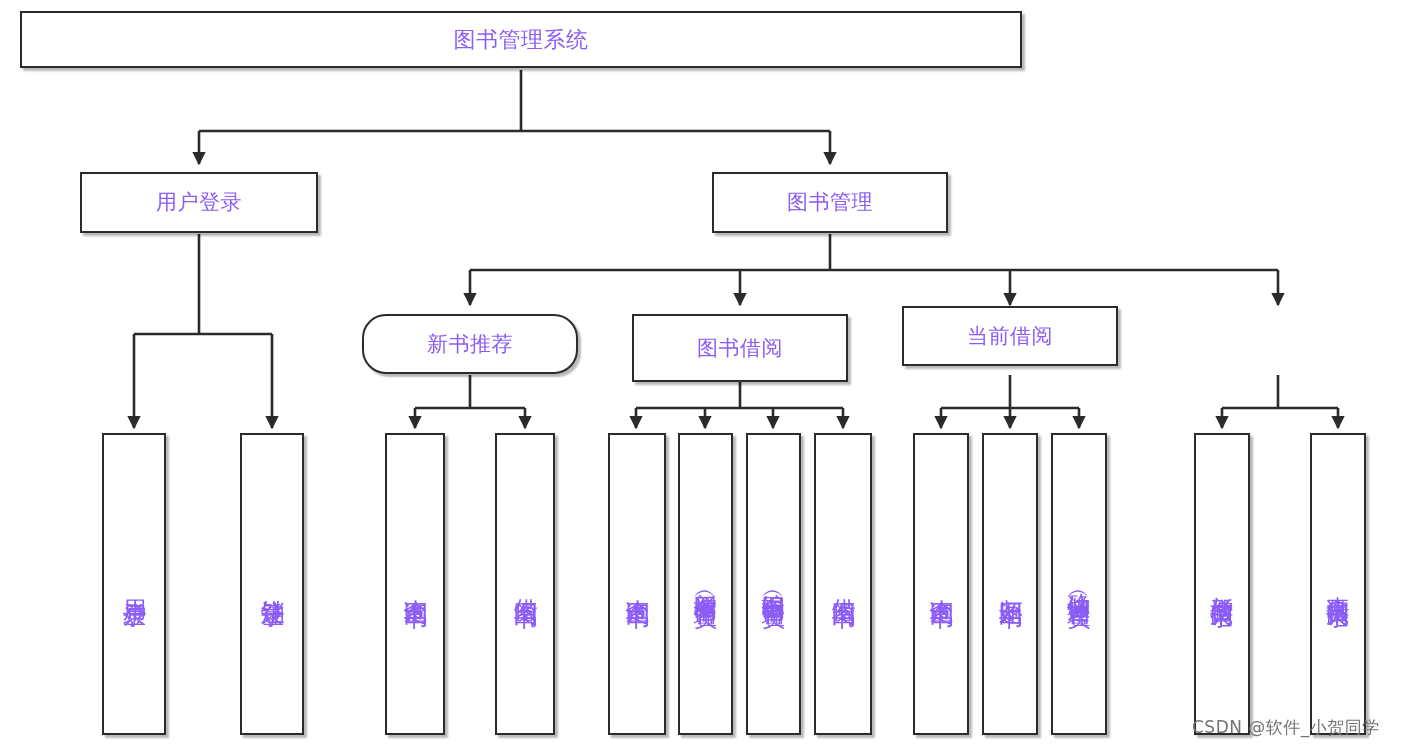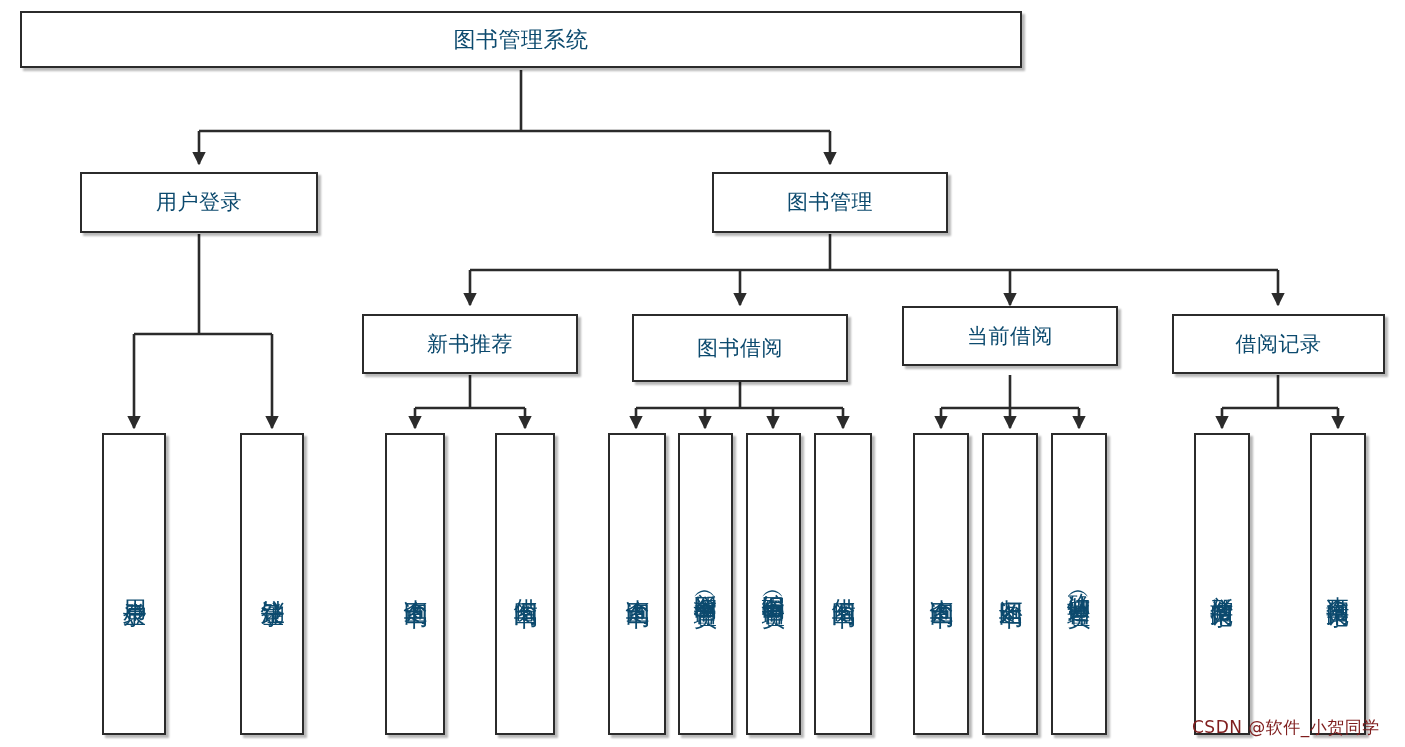--- a/index.html
+++ b/index.html
@@ -31,21 +31,21 @@
     box-sizing: border-box;
     background: #ffffff;
     border: 2px solid #2b2b2b;
     box-shadow: 3px 3px 2px rgba(0,0,0,0.28);
     display: flex;
     align-items: center;
     justify-content: center;
     color: #3c3c3c;
   }
   .node .lbl {
-    color: #0c4a6e;
+    color: #8b5cf6;
     line-height: 1.18;
     text-align: center;
     letter-spacing: 0.5px;
   }
   
   .node.horiz .lbl {
     writing-mode: horizontal-tb;
     font-size: 21px;
   }
   .node.root .lbl {
@@ -64,21 +64,21 @@
     line-height: 1.06;
     letter-spacing: 2px;
     max-height: 100%;
     white-space: normal;
   }
   .node.vert.narrow .lbl {
     font-size: 23px;
   }
   .watermark {
     position: absolute;
-    color: #7f1d1d;
+    color: #737373;
     font-size: 17px;
     letter-spacing: 0.5px;
     white-space: nowrap;
     user-select: none;
   }
 </style>
 </head>
 <body>
 
 <div id="canvas">
@@ -137,32 +137,29 @@
     <span class="lbl">图书管理系统</span>
   </div>
 
   <div class="node horiz" style="left:80px; top:172px; width:238px; height:61px;">
     <span class="lbl">用户登录</span>
   </div>
   <div class="node horiz" style="left:712px; top:172px; width:236px; height:61px;">
     <span class="lbl">图书管理</span>
   </div>
 
-  <div class="node horiz" style="left:362px; top:314px; width:216px; height:60px;">
+  <div class="node horiz" style="left:362px; top:314px; width:216px; height:60px;border-radius:24px;">
     <span class="lbl">新书推荐</span>
   </div>
   <div class="node horiz" style="left:632px; top:314px; width:216px; height:68px;">
     <span class="lbl">图书借阅</span>
   </div>
   <div class="node horiz" style="left:902px; top:306px; width:216px; height:60px;">
     <span class="lbl">当前借阅</span>
   </div>
-  <div class="node horiz" style="left:1172px; top:314px; width:213px; height:60px;">
-    <span class="lbl">借阅记录</span>
-  </div>
 
   <div class="node vert" style="left:102px; top:433px; width:64px; height:302px;">
     <span class="lbl">用户登录</span>
   </div>
   <div class="node vert" style="left:240px; top:433px; width:64px; height:302px;">
     <span class="lbl">注销登录</span>
   </div>
 
   <div class="node vert" style="left:385px; top:433px; width:60px; height:302px;">
     <span class="lbl">查询图书</span>

